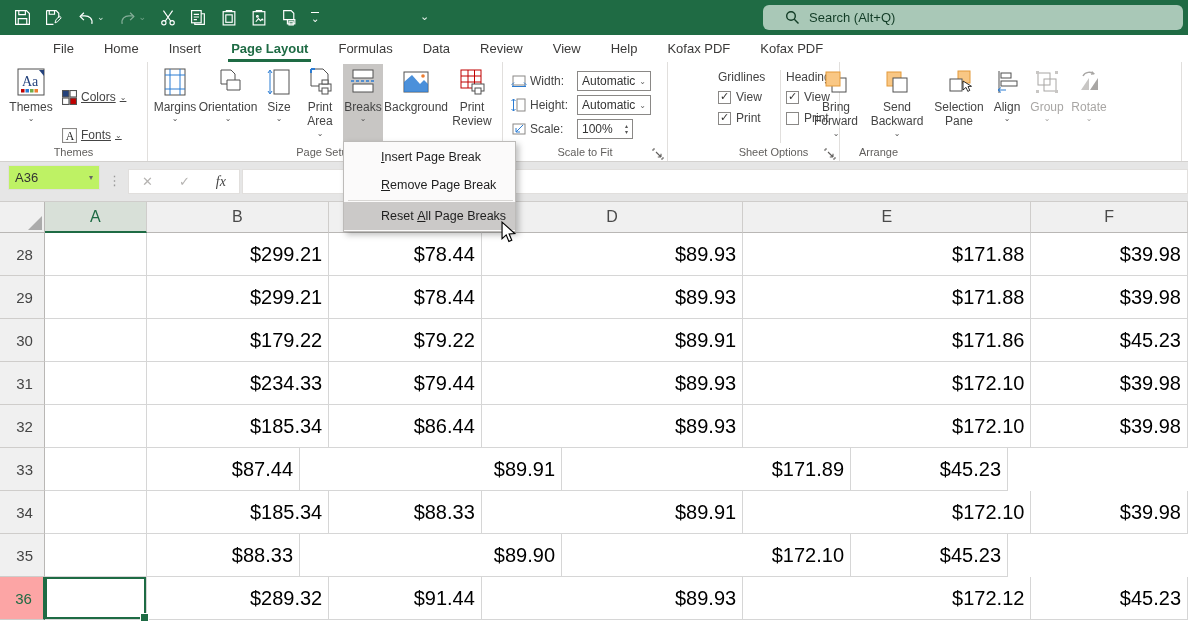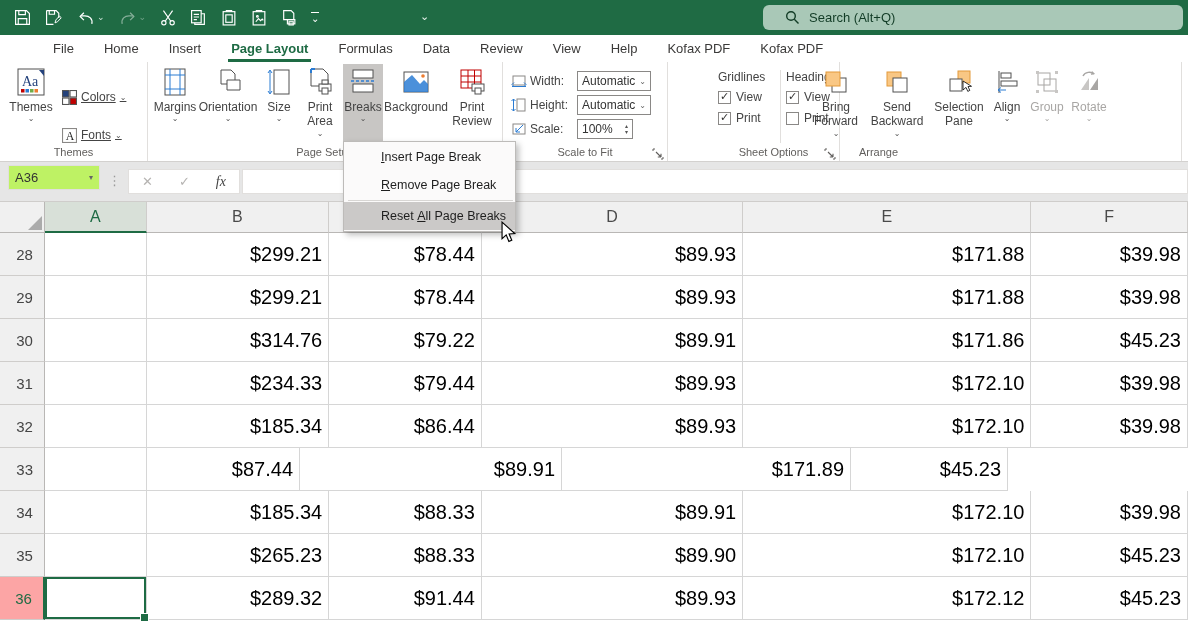--- a/index.html
+++ b/index.html
@@ -525,21 +525,21 @@
           <div class="cell col-a"></div>
           <div class="cell col-b">$299.21</div>
           <div class="cell col-c">$78.44</div>
           <div class="cell col-d">$89.93</div>
           <div class="cell col-e">$171.88</div>
           <div class="cell col-f">$39.98</div>
         </div>
         <div class="grid-row">
           <div class="row-header">30</div>
           <div class="cell col-a"></div>
-          <div class="cell col-b">$314.76</div>
+          <div class="cell col-b">$179.22</div>
           <div class="cell col-c">$79.22</div>
           <div class="cell col-d">$89.91</div>
           <div class="cell col-e">$171.86</div>
           <div class="cell col-f">$45.23</div>
         </div>
         <div class="grid-row">
           <div class="row-header">31</div>
           <div class="cell col-a"></div>
           <div class="cell col-b">$234.33</div>
           <div class="cell col-c">$79.44</div>
@@ -569,21 +569,20 @@
           <div class="cell col-a"></div>
           <div class="cell col-b">$185.34</div>
           <div class="cell col-c">$88.33</div>
           <div class="cell col-d">$89.91</div>
           <div class="cell col-e">$172.10</div>
           <div class="cell col-f">$39.98</div>
         </div>
         <div class="grid-row">
           <div class="row-header">35</div>
           <div class="cell col-a"></div>
-          <div class="cell col-b">$265.23</div>
           <div class="cell col-c">$88.33</div>
           <div class="cell col-d">$89.90</div>
           <div class="cell col-e">$172.10</div>
           <div class="cell col-f">$45.23</div>
         </div>
         <div class="grid-row">
           <div class="row-header sel">36</div>
           <div class="cell col-a selected"></div>
           <div class="cell col-b">$289.32</div>
           <div class="cell col-c">$91.44</div>

